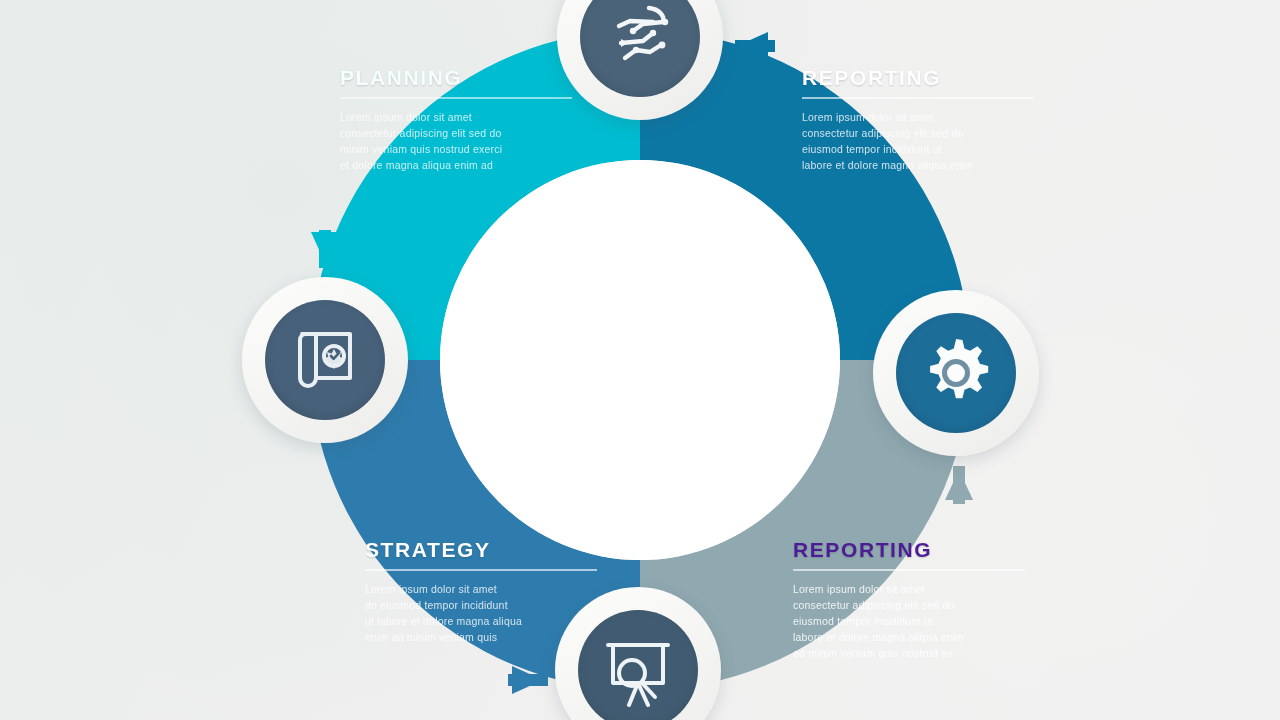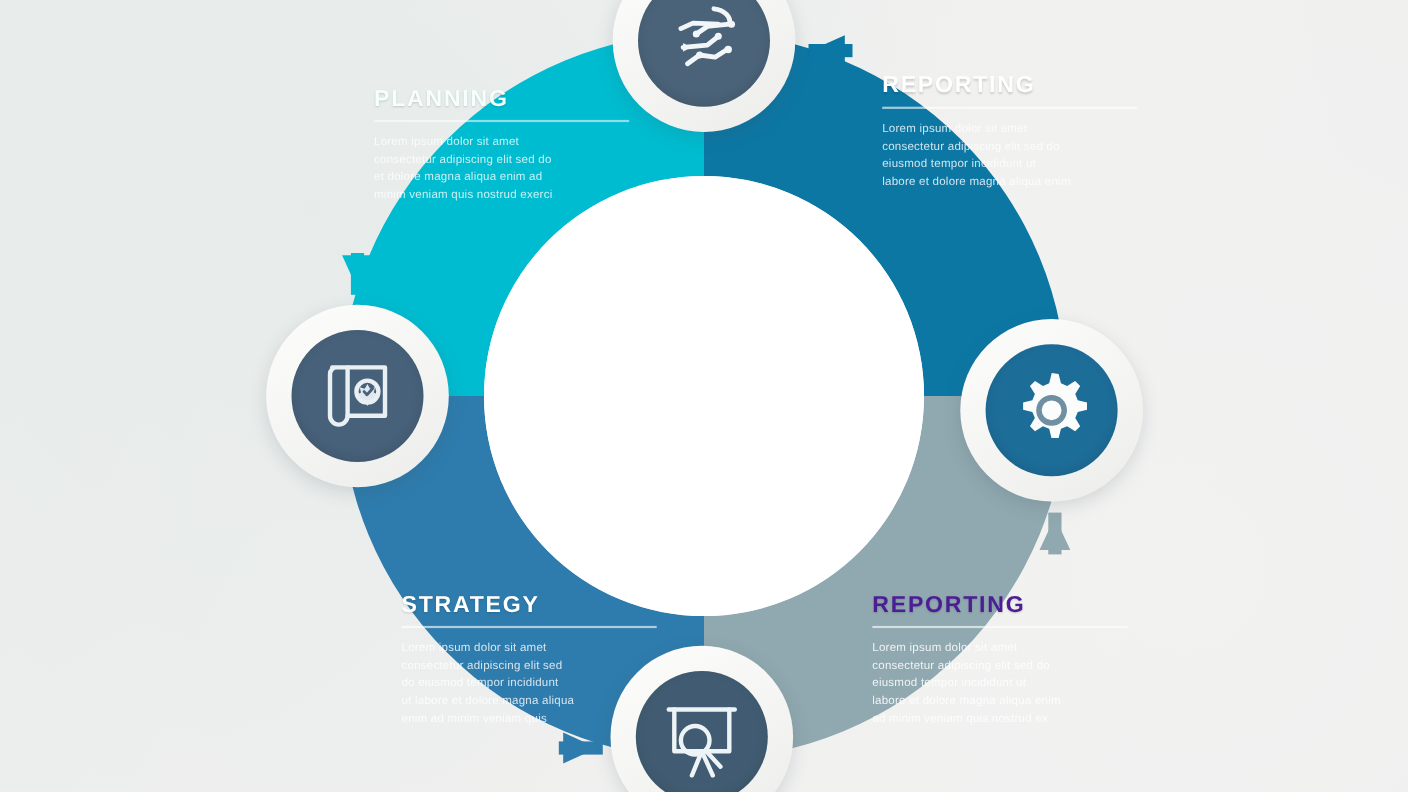--- a/index.html
+++ b/index.html
@@ -41,21 +41,21 @@
   .quad-body{
     font-size:10.5px;
     line-height:16px;
     color:rgba(255,255,255,.80);
     letter-spacing:.2px;
     filter:blur(.35px);
   }
   .quad-body div{ white-space:nowrap; }
 
   
-  #t-planning  { left:340px;  top:66px;margin-top:12px;  }
+  #t-planning  { left:340px;  top:66px;  }
   #t-analysis  { left:802px;  top:66px;  }
   #t-strategy  { left:318px;  top:538px;margin-left:47px; }
   #t-reporting { left:793px;  top:538px; }
 
   #t-planning .quad-title  { color:#f4fffe; }
   #t-planning .title-rule  { background:rgba(255,255,255,.55); }
   #t-planning .quad-body   { color:rgba(255,255,255,.78); }
 
   #t-reporting .quad-title { color:#4c1d95; }
   #t-reporting .quad-body  { color:rgba(255,255,255,.86); }
@@ -196,42 +196,41 @@
       </svg>
     </div>
   </div>
 
   <div class="quad-text" id="t-planning">
     <div class="quad-title">PLANNING</div>
     <div class="title-rule"></div>
     <div class="quad-body">
       <div>Lorem ipsum dolor sit amet</div>
       <div>consectetur adipiscing elit sed do</div>
+      <div>minim veniam quis nostrud exerci</div>
       <div>et dolore magna aliqua enim ad</div>
-      <div>minim veniam quis nostrud exerci</div>
     </div>
   </div>
 
   <div class="quad-text" id="t-analysis">
     <div class="quad-title">REPORTING</div>
     <div class="title-rule"></div>
     <div class="quad-body">
       <div>Lorem ipsum dolor sit amet</div>
       <div>consectetur adipiscing elit sed do</div>
       <div>eiusmod tempor incididunt ut</div>
       <div>labore et dolore magna aliqua enim</div>
     </div>
   </div>
 
   <div class="quad-text" id="t-strategy">
     <div class="quad-title">STRATEGY</div>
     <div class="title-rule"></div>
     <div class="quad-body">
       <div>Lorem ipsum dolor sit amet</div>
-      <div>consectetur adipiscing elit sed</div>
       <div>do eiusmod tempor incididunt</div>
       <div>ut labore et dolore magna aliqua</div>
       <div>enim ad minim veniam quis</div>
     </div>
   </div>
 
   <div class="quad-text" id="t-reporting">
     <div class="quad-title">REPORTING</div>
     <div class="title-rule"></div>
     <div class="quad-body">

